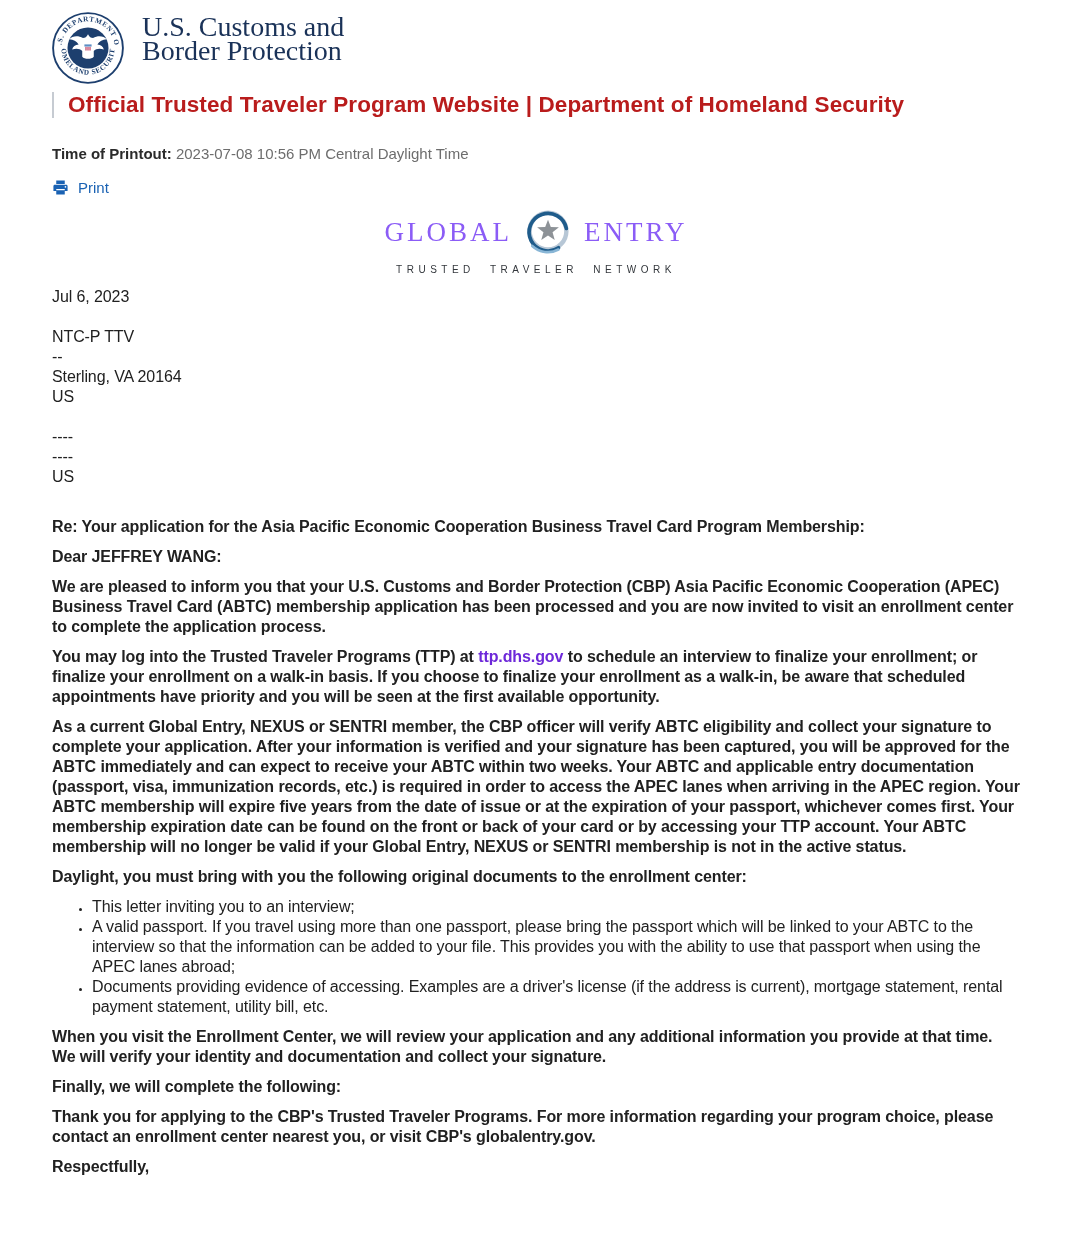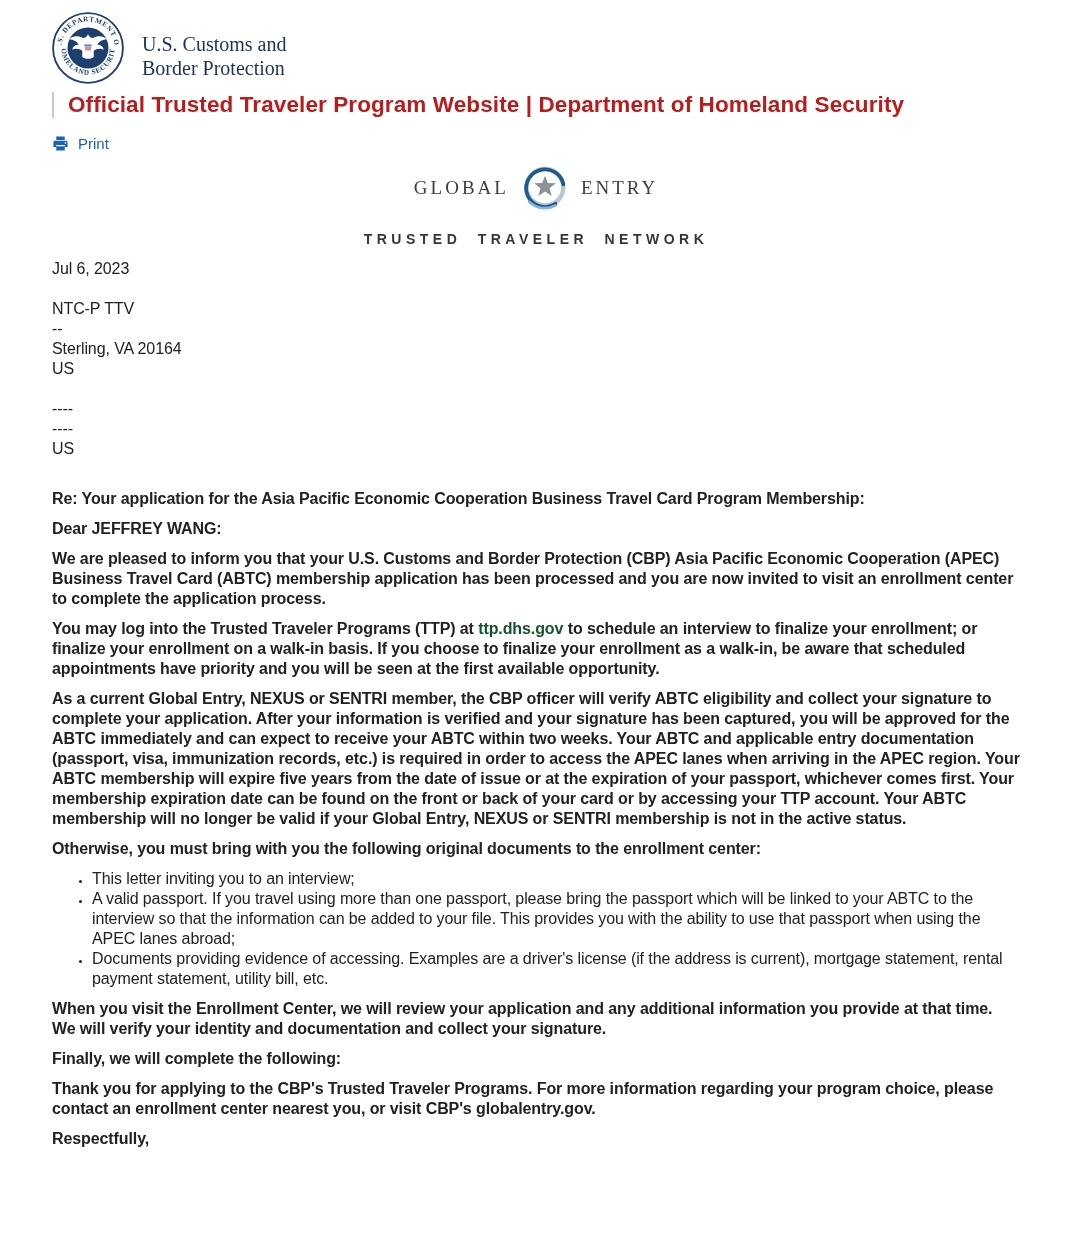--- a/index.html
+++ b/index.html
@@ -12,24 +12,24 @@
     overflow: hidden;
   }
   .page { padding: 12px 52px 0 52px; }
 
   
   .agency-header { display: flex; align-items: flex-start; }
   .seal { width: 72px; height: 72px; flex: 0 0 auto; }
   .agency-name {
     font-family: "Liberation Serif", serif;
     color: #1a3258;
-    font-size: 20px;
+    font-size: 28px;
     line-height: 24px;
     margin-left: 18px;
-    margin-top: 20px;
+    margin-top: 3px;
   }
   .title-row { display: flex; align-items: center; margin-top: 8px; }
   .title-bar {
     width: 2px; height: 26px; background: #c6cbd2; margin-right: 14px; flex: 0 0 auto;
   }
   .page-title {
     color: #b91c1c;
     font-size: 22.5px;
     font-weight: 600;
     letter-spacing: 0.1px;
@@ -45,38 +45,38 @@
     display: inline-flex; align-items: center; gap: 9px;
     color: #1a62b3; font-size: 15px; text-decoration: none; cursor: pointer;
   }
   .print-icon { width: 17px; height: 17px; fill: #1a62b3; }
 
   
   .ge-logo { width: 100%; text-align: center; margin-top: 4px; }
   .ge-main { display: inline-flex; align-items: center; gap: 8px; }
   .ge-word {
     font-family: "Liberation Serif", serif;
-    color: #404040; font-size: 19px; letter-spacing: 3px;
+    color: #8b5cf6; font-size: 27px; letter-spacing: 3px;
   }
   .ge-emblem { width: 56px; height: 56px; }
   .ge-tagline {
-    margin-top: 15px;
-    font-size: 14px; letter-spacing: 4.5px; word-spacing: 8px;
-    color: #33373c; font-weight: bold;
+    margin-top: 4px;
+    font-size: 10px; letter-spacing: 4.5px; word-spacing: 8px;
+    color: #33373c; font-weight: normal;
   }
 
   
   .letter { margin-top: 12px; font-size: 16px; line-height: 20px; letter-spacing: -0.1px; }
   .addr-line { line-height: 20px; }
   .block-gap { height: 20px; }
   .letter p { margin-top: 10px; font-weight: bold; }
   .letter ul { margin-top: 10px; padding-left: 40px; }
   .letter li { margin-bottom: 0px; line-height: 20px; }
   .letter li::marker { font-size: 11px; color: #212121; }
-  .inline-link { color: #14532d; text-decoration: none; cursor: pointer; }
+  .inline-link { color: #6d28d9; text-decoration: none; cursor: pointer; }
   .closing { margin-top: 10px; }
 </style>
 </head>
 <body>
 
 <div class="page">
 
   
   <div class="agency-header">
     <svg class="seal" viewBox="0 0 100 100" aria-hidden="true">
@@ -108,20 +108,24 @@
     </div>
   </div>
 
   
   <div class="title-row">
     <div class="title-bar"></div>
     <div class="page-title">Official Trusted Traveler Program Website | Department of Homeland Security</div>
   </div>
 
   
+  <div class="printout-line">
+    <span class="printout-label">Time of Printout:</span>
+    <span class="printout-value">2023-07-08 10:56 PM Central Daylight Time</span>
+  </div>
   <a class="print-link" href="#">
     <svg class="print-icon" viewBox="0 0 24 24" aria-hidden="true">
       <path d="M6 2 h12 v5 H6 Z M4 8 h16 c1.2 0 2 .9 2 2 v7 h-4 v-3 H6 v3 H2 v-7 c0-1.1 .8-2 2-2 Z M6 16 h12 v6 H6 Z"></path>
       <circle cx="19" cy="11" r="1.2" fill="#ffffff"></circle>
     </svg>
     <span>Print</span>
   </a>
 
   
   <div class="ge-logo">
@@ -157,21 +161,21 @@
       <div class="addr-line">----</div>
       <div class="addr-line">US</div>
     </div>
 
     <div class="block-gap"></div>
     <p>Re: Your application for the Asia Pacific Economic Cooperation Business Travel Card Program Membership:</p>
     <p>Dear JEFFREY WANG:</p>
     <p>We are pleased to inform you that your U.S. Customs and Border Protection (CBP) Asia Pacific Economic Cooperation (APEC) Business Travel Card (ABTC) membership application has been processed and you are now invited to visit an enrollment center to complete the application process.</p>
     <p><span>You may log into the Trusted Traveler Programs (TTP) at </span><a class="inline-link" href="#">ttp.dhs.gov</a><span> to schedule an interview to finalize your enrollment; or finalize your enrollment on a walk-in basis. If you choose to finalize your enrollment as a walk-in, be aware that scheduled appointments have priority and you will be seen at the first available opportunity.</span></p>
     <p>As a current Global Entry, NEXUS or SENTRI member, the CBP officer will verify ABTC eligibility and collect your signature to complete your application. After your information is verified and your signature has been captured, you will be approved for the ABTC immediately and can expect to receive your ABTC within two weeks. Your ABTC and applicable entry documentation (passport, visa, immunization records, etc.) is required in order to access the APEC lanes when arriving in the APEC region. Your ABTC membership will expire five years from the date of issue or at the expiration of your passport, whichever comes first. Your membership expiration date can be found on the front or back of your card or by accessing your TTP account. Your ABTC membership will no longer be valid if your Global Entry, NEXUS or SENTRI membership is not in the active status.</p>
-    <p>Otherwise, you must bring with you the following original documents to the enrollment center:</p>
+    <p>Daylight, you must bring with you the following original documents to the enrollment center:</p>
 
     <ul>
       <li>This letter inviting you to an interview;</li>
       <li>A valid passport. If you travel using more than one passport, please bring the passport which will be linked to your ABTC to the interview so that the information can be added to your file. This provides you with the ability to use that passport when using the APEC lanes abroad;</li>
       <li>Documents providing evidence of accessing. Examples are a driver's license (if the address is current), mortgage statement, rental payment statement, utility bill, etc.</li>
     </ul>
 
     <p>When you visit the Enrollment Center, we will review your application and any additional information you provide at that time. We will verify your identity and documentation and collect your signature.</p>
     <p>Finally, we will complete the following:</p>
 

